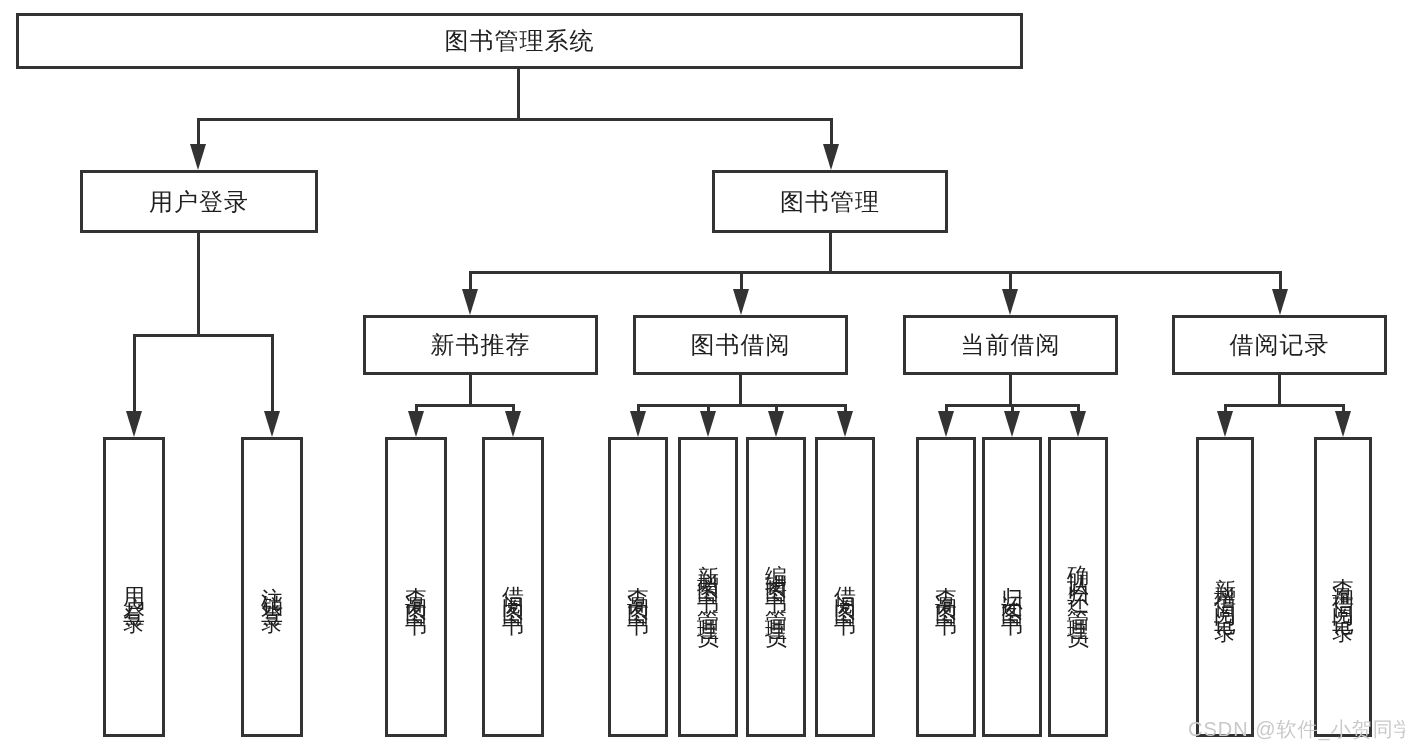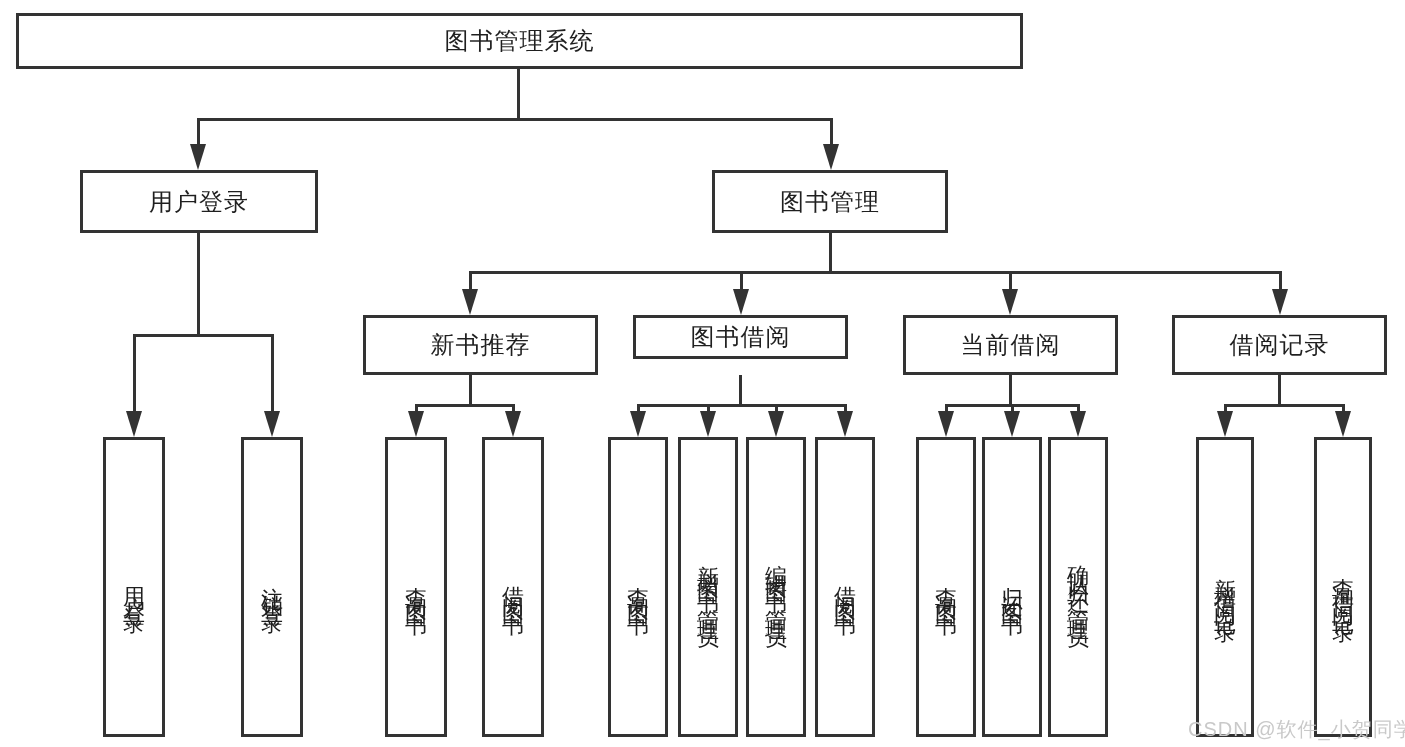--- a/index.html
+++ b/index.html
@@ -98,21 +98,21 @@
   <div class="cl" style="left:1009px;top:271px;width:3px;height:22px"></div>
   <div class="cl" style="left:1279px;top:271px;width:3px;height:22px"></div>
   <div class="ar" style="left:462px;top:289px"></div>
   <div class="ar" style="left:733px;top:289px"></div>
   <div class="ar" style="left:1002px;top:289px"></div>
   <div class="ar" style="left:1272px;top:289px"></div>
 
   <div class="node" style="left:363px;top:315px;width:235px;height:60px">
     <span class="lbl">新书推荐</span>
   </div>
-  <div class="node" style="left:633px;top:315px;width:215px;height:44px">
+  <div class="node" style="left:633px;top:315px;width:215px;height:60px">
     <span class="lbl">图书借阅</span>
   </div>
   <div class="node" style="left:903px;top:315px;width:215px;height:60px">
     <span class="lbl">当前借阅</span>
   </div>
   <div class="node" style="left:1172px;top:315px;width:215px;height:60px">
     <span class="lbl">借阅记录</span>
   </div>
 
   <div class="cl" style="left:469px;top:375px;width:3px;height:31px"></div>

